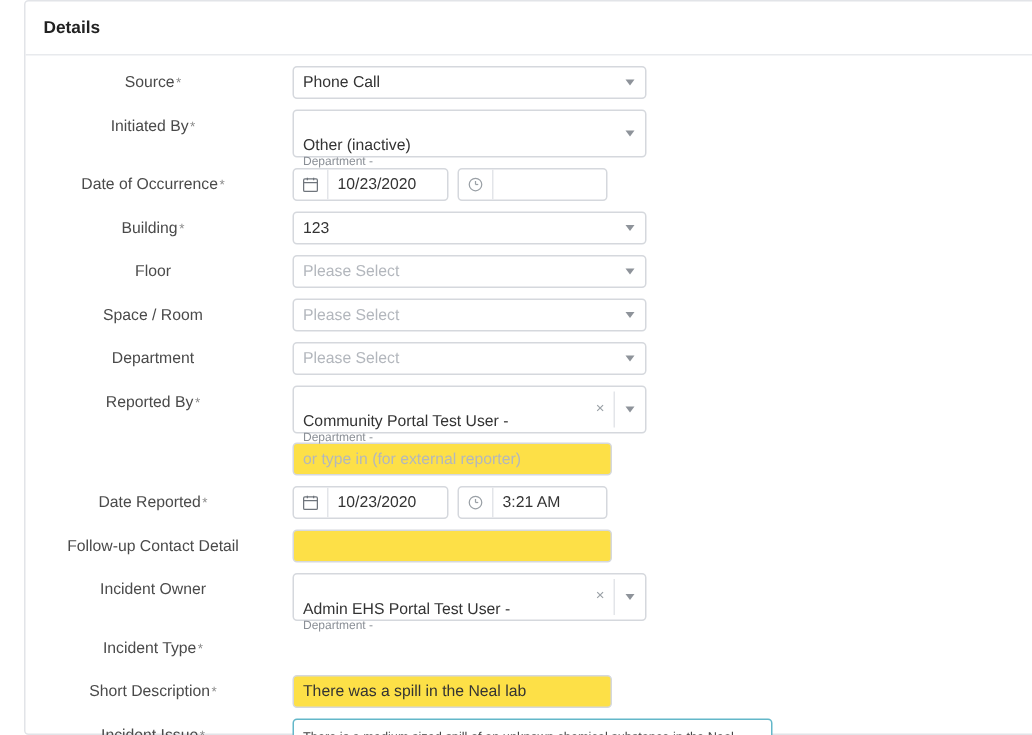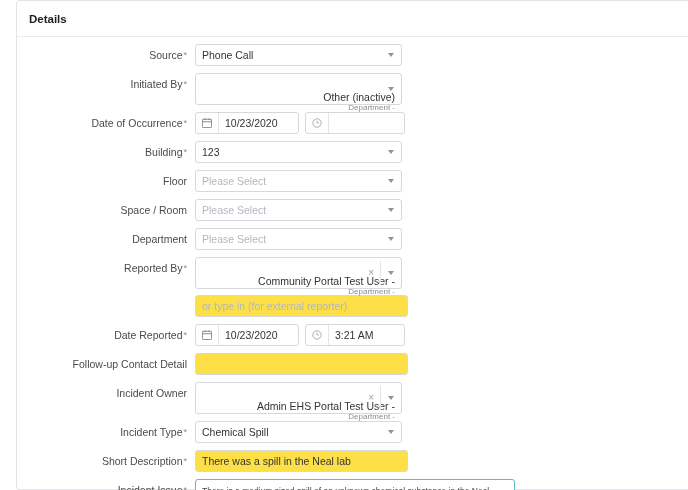--- a/index.html
+++ b/index.html
@@ -39,21 +39,21 @@
   .form {
     padding-top: 7px;
   }
   .row {
     display: flex;
     align-items: flex-start;
     margin-bottom: 7px;
   }
   .label {
     width: 178px;
-    text-align: right;
+    text-align: center;
     padding-right: 8px;
     box-sizing: border-box;
     font-size: 10.5px;
     color: #4a4a4a;
     line-height: 22px;
     white-space: nowrap;
   }
   .label .req {
     color: #888;
     font-size: 9px;
@@ -69,21 +69,21 @@
     border: 1px solid #d5d8dd;
     border-radius: 3px;
     background: #fff;
     height: 22px;
     font-size: 10.5px;
     color: #333;
     display: flex;
     align-items: center;
     padding: 0 6px;
   }
-  .ctl.w207 { width: 207px; text-align: right; }
+  .ctl.w207 { width: 236px; }
   .ctl.w104 { width: 104px; }
   .ctl.w100 { width: 100px; }
   .ctl.tall { height: 32px; align-items: flex-start; padding-top: 2px; }
   .placeholder { color: #b3b7bd; }
   .value { color: #333; }
   .sub {
     font-size: 8px;
     color: #8a8f96;
     line-height: 10px;
   }
@@ -353,26 +353,20 @@
             <span class="sep"></span>
             <span class="caret"></span>
           </div>
         </div>
       </div>
 
       <div class="row">
         <div class="label">
           <span>Incident Type</span><span class="req">*</span>
         </div>
-        <div class="field">
-          <div class="ctl w207">
-            <span class="value">Chemical Spill</span>
-            <span class="caret"></span>
-          </div>
-        </div>
       </div>
 
       <div class="row">
         <div class="label">
           <span>Short Description</span><span class="req">*</span>
         </div>
         <div class="field">
           <input class="text-input" value="There was a spill in the Neal lab" style="">
         </div>
       </div>

